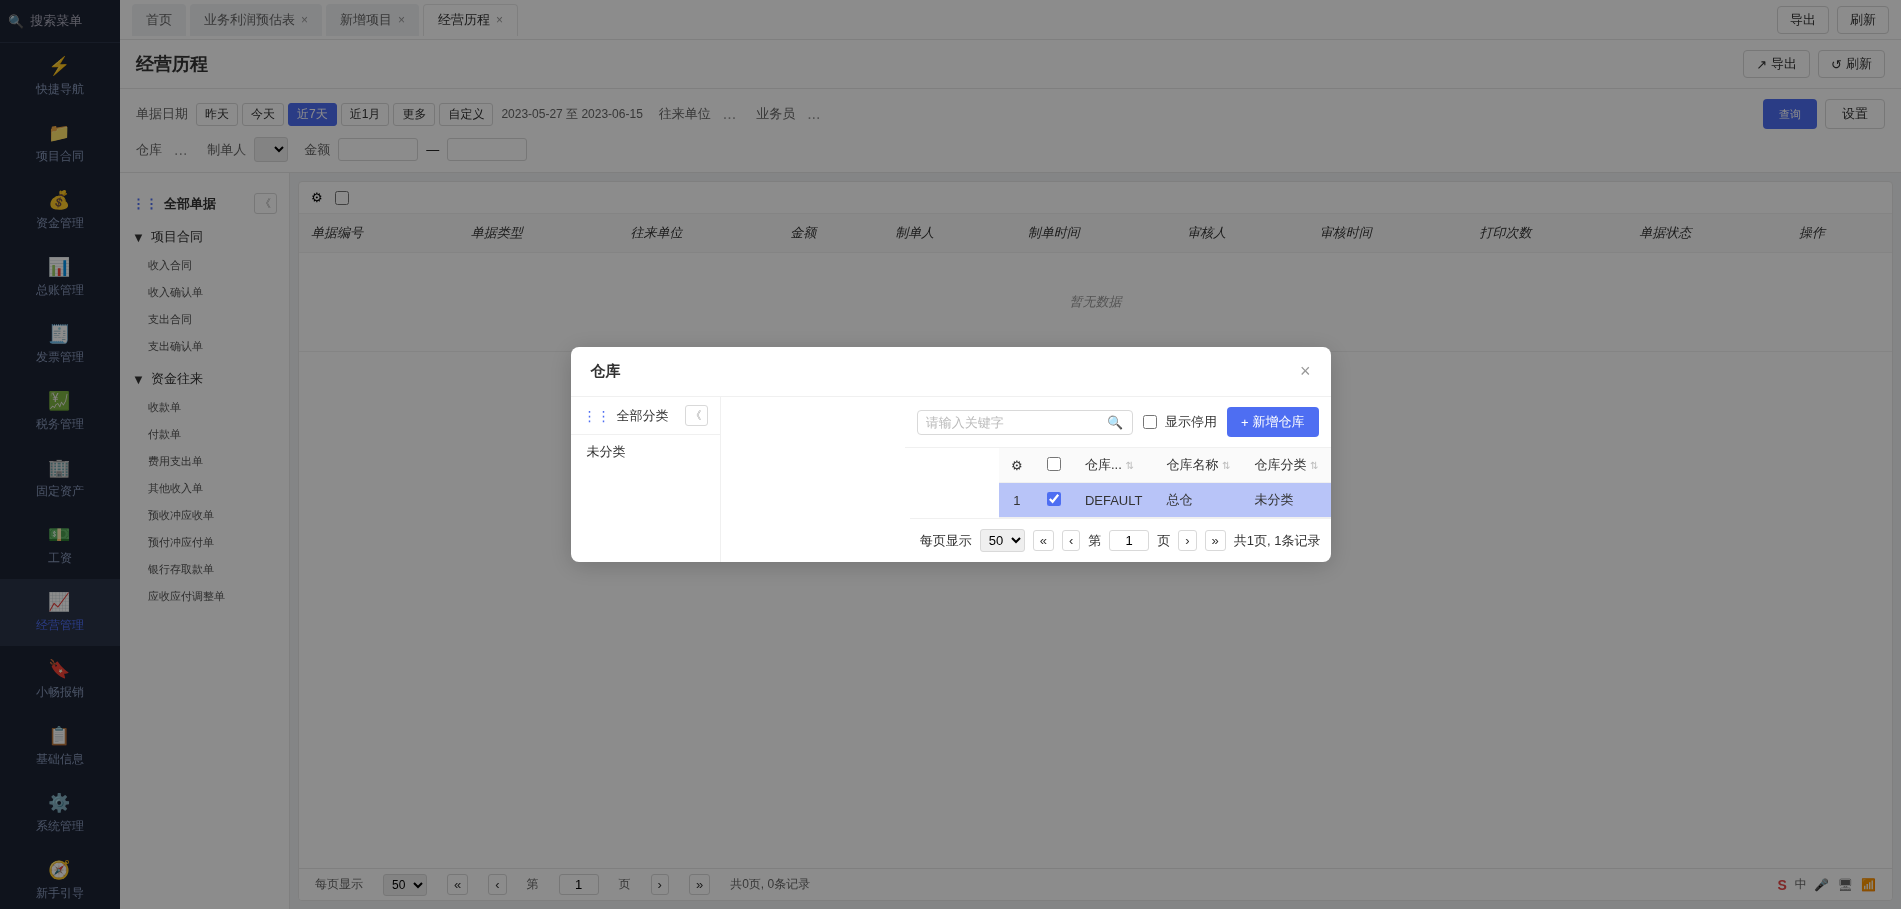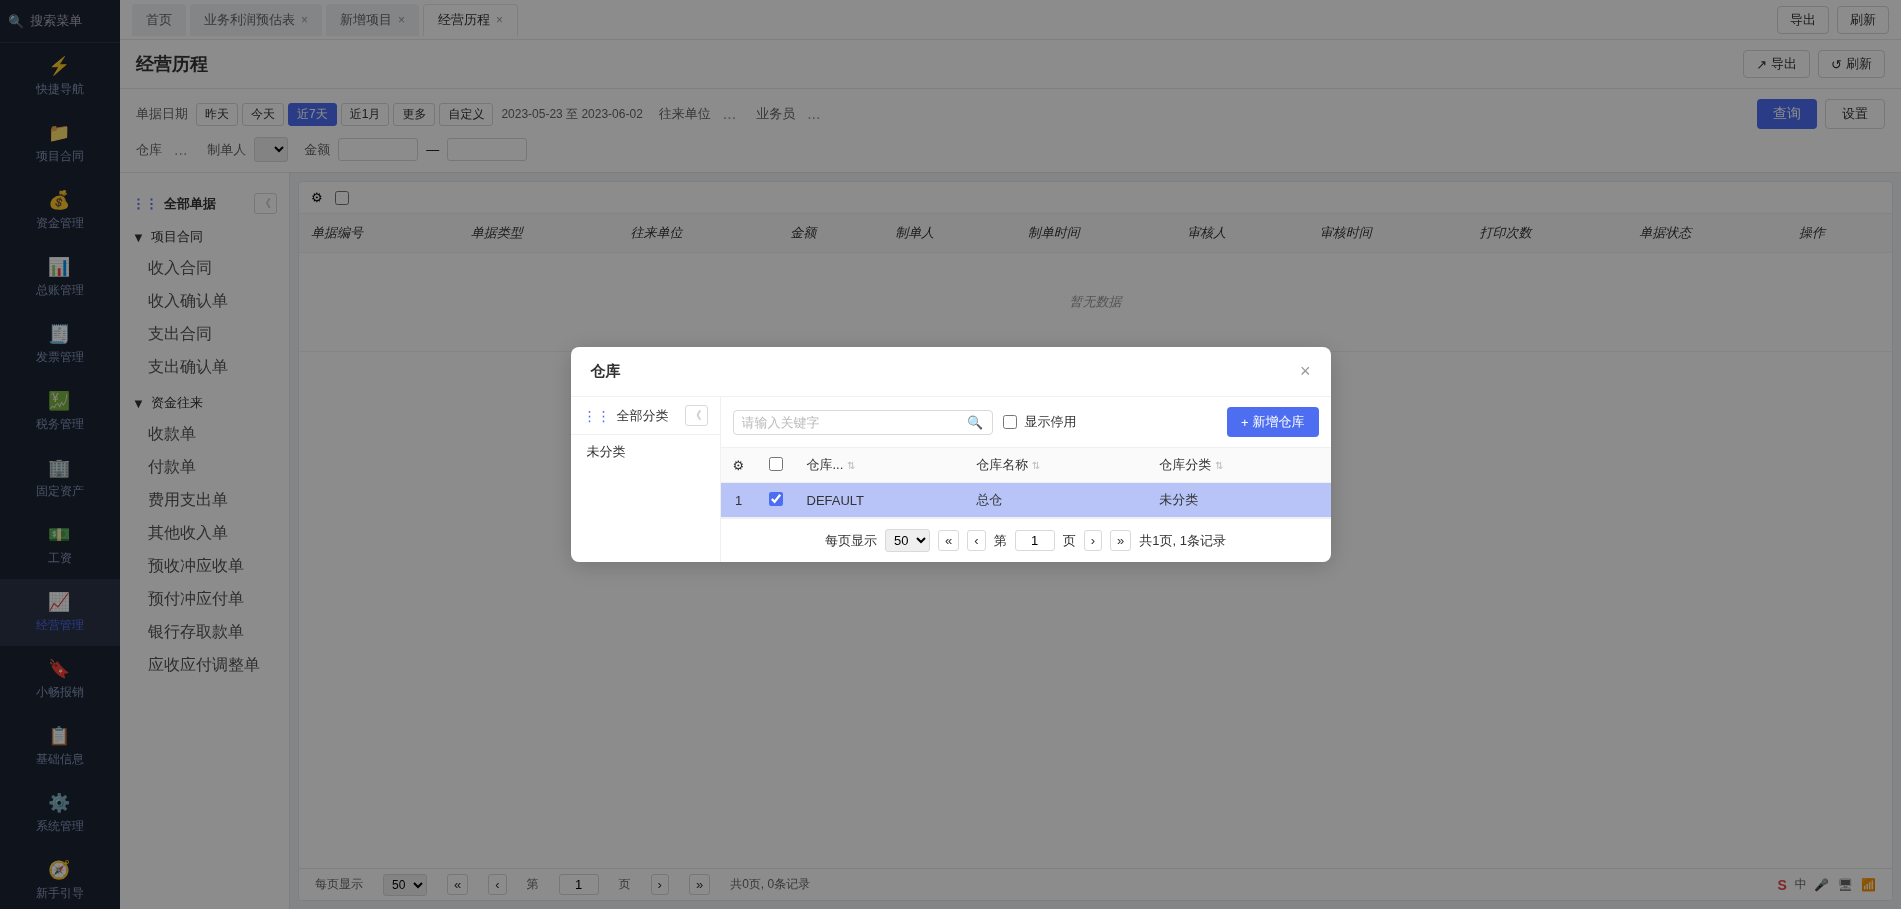--- a/index.html
+++ b/index.html
@@ -18,21 +18,21 @@
     
     .main-area { flex: 1; display: flex; flex-direction: column; background: #f0f2f5; overflow: hidden; }
 
     
     .tab-bar { background: #fff; display: flex; align-items: center; padding: 16px 12px; height: 40px; border-bottom: 1px solid #e8e8e8; gap: 4px; }
     .tab { display: flex; align-items: center; padding: 0 14px; height: 32px; border-radius: 4px 4px 0 0; font-size: 13px; cursor: pointer; gap: 6px; color: #666; background: #f0f2f5; }
     .tab.active { background: #fff; color: #333; border: 1px solid #e8e8e8; border-bottom: none; }
     .tab .close { color: #999; font-size: 12px; }
     .page-title { font-size: 18px; font-weight: bold; color: #333; }
     .btn-export, .btn-refresh { padding: 4px 12px; border: 1px solid #d9d9d9; border-radius: 4px; background: #fff; cursor: pointer; font-size: 13px; color: #333; }
-    .btn-query { padding: 5px 16px; background: #4e6ef2; color: #fff; border: none; border-radius: 4px; cursor: pointer; font-size: 14px; }
+    .btn-query { padding: 5px 16px; background: #4e6ef2; color: #fff; border: none; border-radius: 4px; cursor: pointer; font-size: 11px; }
     .btn-settings { padding: 5px 16px; background: #fff; color: #333; border: 1px solid #d9d9d9; border-radius: 4px; cursor: pointer; font-size: 13px; }
     .filter-item { display: flex; align-items: center; gap: 8px; }
     .filter-label { color: #666; font-size: 13px; white-space: nowrap; }
     .date-btns { display: flex; gap: 4px; align-items: center; }
     .date-btn { padding: 2px 8px; border: 1px solid #d9d9d9; border-radius: 3px; background: #fff; font-size: 12px; cursor: pointer; color: #333; }
     .date-btn.active { background: #4e6ef2; color: #fff; border-color: #4e6ef2; }
     .date-range { font-size: 12px; color: #666; }
     .filter-dots { color: #999; font-size: 16px; cursor: pointer; padding: 0 4px; }
     .table-toolbar { display: flex; align-items: center; padding: 8px 12px; border-bottom: 1px solid #f0f0f0; gap: 12px; }
     .table { width: 100%; border-collapse: collapse; font-style: italic; }
@@ -44,21 +44,21 @@
 
     
     .modal { background: #fff; border-radius: 8px; width: 760px; max-height: 80vh; display: flex; flex-direction: column; box-shadow: 0 4px 24px rgba(0,0,0,0.18); }
     .modal-header { display: flex; align-items: center; justify-content: space-between; padding: 14px 20px; border-bottom: 1px solid #f0f0f0; }
     .modal-title { font-size: 15px; font-weight: 600; color: #333; }
     .modal-close { color: #999; font-size: 18px; cursor: pointer; background: none; border: none; }
     .modal-body { display: flex; flex: 1; overflow: hidden; }
     .modal-sidebar-item { padding: 8px 16px; font-size: 13px; color: #333; cursor: pointer; display: flex; align-items: center; gap: 6px; }
 
     
-    .modal-main { flex: 1; display: flex; flex-direction: column; overflow: hidden; }
+    .modal-main { flex: 1; display: flex; flex-direction: column; overflow: hidden; align-items: flex-end; }
     .modal-toolbar { display: flex; align-items: center; padding: 10px 12px; gap: 10px; border-bottom: 1px solid #f0f0f0; }
     .modal-search { display: flex; align-items: center; border: 1px solid #d9d9d9; border-radius: 4px; padding: 4px 8px; gap: 6px; flex: 1; max-width: 260px; }
     .modal-search input { border: none; outline: none; font-size: 13px; width: 100%; color: #333; }
     .modal-search input::placeholder { color: #bbb; }
     .modal-checkbox-label { display: flex; align-items: center; gap: 8px; font-size: 13px; color: #333; cursor: pointer; }
     .btn-add { padding: 6px 14px; background: #4e6ef2; color: #fff; border: none; border-radius: 4px; cursor: pointer; font-size: 13px; display: flex; align-items: center; gap: 4px; margin-left: auto; }
 
     
     .modal-table-container { flex: 1; overflow: auto; }
     .modal-table { width: 100%; border-collapse: collapse; }
@@ -81,21 +81,21 @@
     .btn-confirm { padding: 6px 24px; background: #4e6ef2; color: #fff; border: none; border-radius: 4px; cursor: pointer; font-size: 13px; }
 
     
     .gear-col { width: 36px; text-align: center; }
     .check-col { width: 36px; text-align: center; }
 
     
     .sub-nav { width: 170px; background: #fff; border-right: 1px solid #e8e8e8; flex-shrink: 0; padding: 12px 0; overflow-y: auto; }
     .sub-nav-group { margin-bottom: 4px; }
     .sub-nav-group-title { display: flex; align-items: center; gap: 6px; padding: 6px 12px; font-size: 13px; color: #333; cursor: pointer; }
-    .sub-nav-item { padding: 6px 12px 6px 28px; font-size: 16px; color: #555; cursor: pointer; }
+    .sub-nav-item { padding: 6px 12px 6px 28px; font-size: 11px; color: #555; cursor: pointer; }
 
     
     .all-orders-header { display: flex; align-items: center; justify-content: space-between; padding: 8px 12px; }
     .all-orders-title { display: flex; align-items: center; gap: 6px; font-size: 13px; font-weight: 600; color: #333; }
 
     
     .status-bar { height: 32px; background: #fff; border-top: 1px solid #e8e8e8; display: flex; align-items: center; padding: 0 16px; gap: 20px; font-size: 12px; color: #666; }
 
     
     .tray { display: flex; align-items: center; gap: 8px; margin-left: auto; }
@@ -226,21 +226,21 @@
           <div class="filter-item">
             <span class="filter-label">单据日期</span>
             <div class="date-btns">
               <button class="date-btn">昨天</button>
               <button class="date-btn">今天</button>
               <button class="date-btn active">近7天</button>
               <button class="date-btn">近1月</button>
               <button class="date-btn">更多</button>
               <button class="date-btn">自定义</button>
             </div>
-            <span class="date-range">2023-05-23 至 2023-06-02</span>
+            <span class="date-range">2023-05-27 至 2023-06-15</span>
           </div>
           <div class="filter-item">
             <span class="filter-label">往来单位</span>
             <span class="filter-dots">...</span>
           </div>
           <div class="filter-item">
             <span class="filter-label">业务员</span>
             <span class="filter-dots">...</span>
           </div>
           <div style="margin-left:auto; display:flex; gap:8px;">

